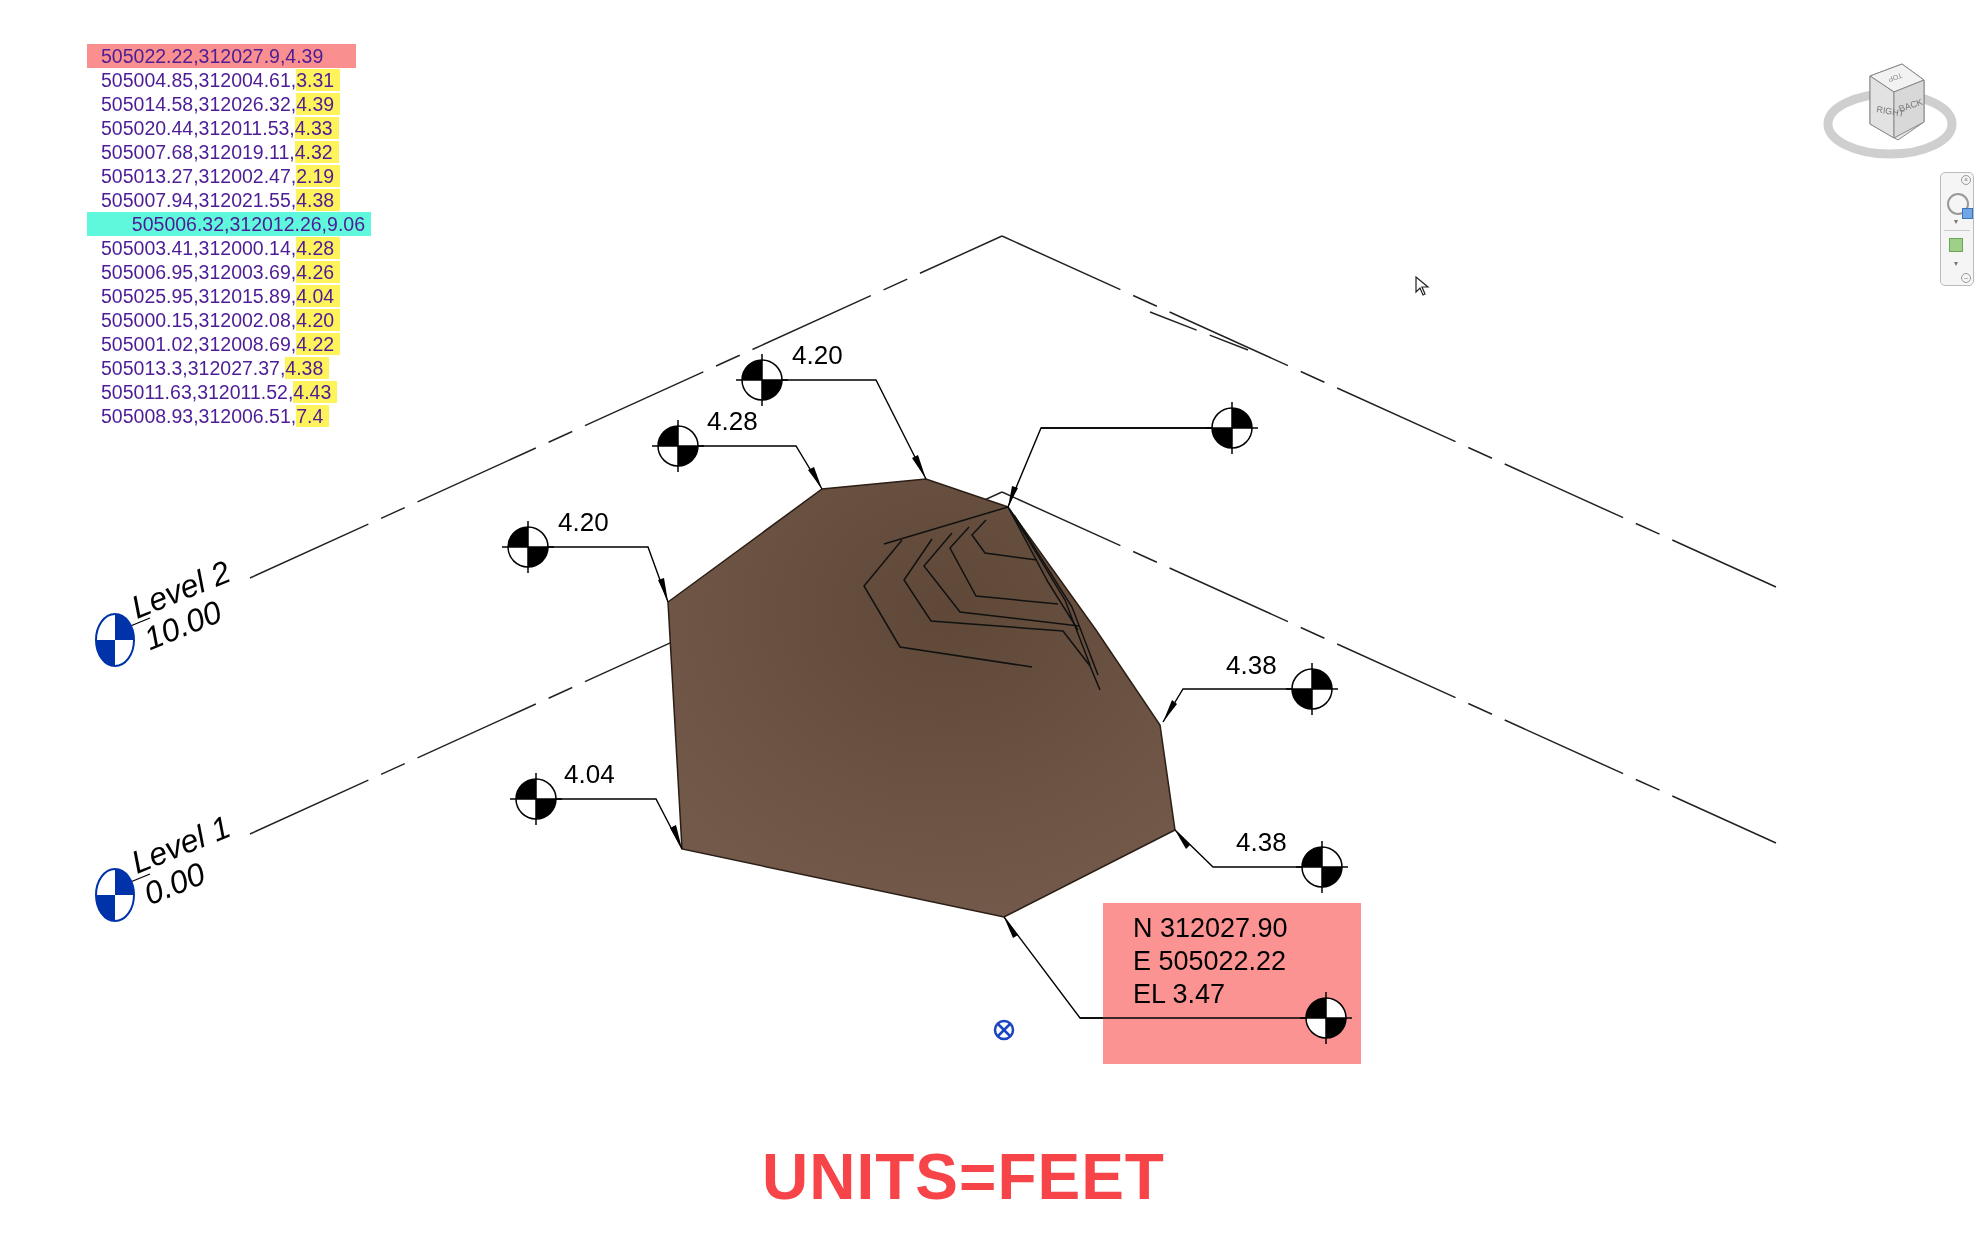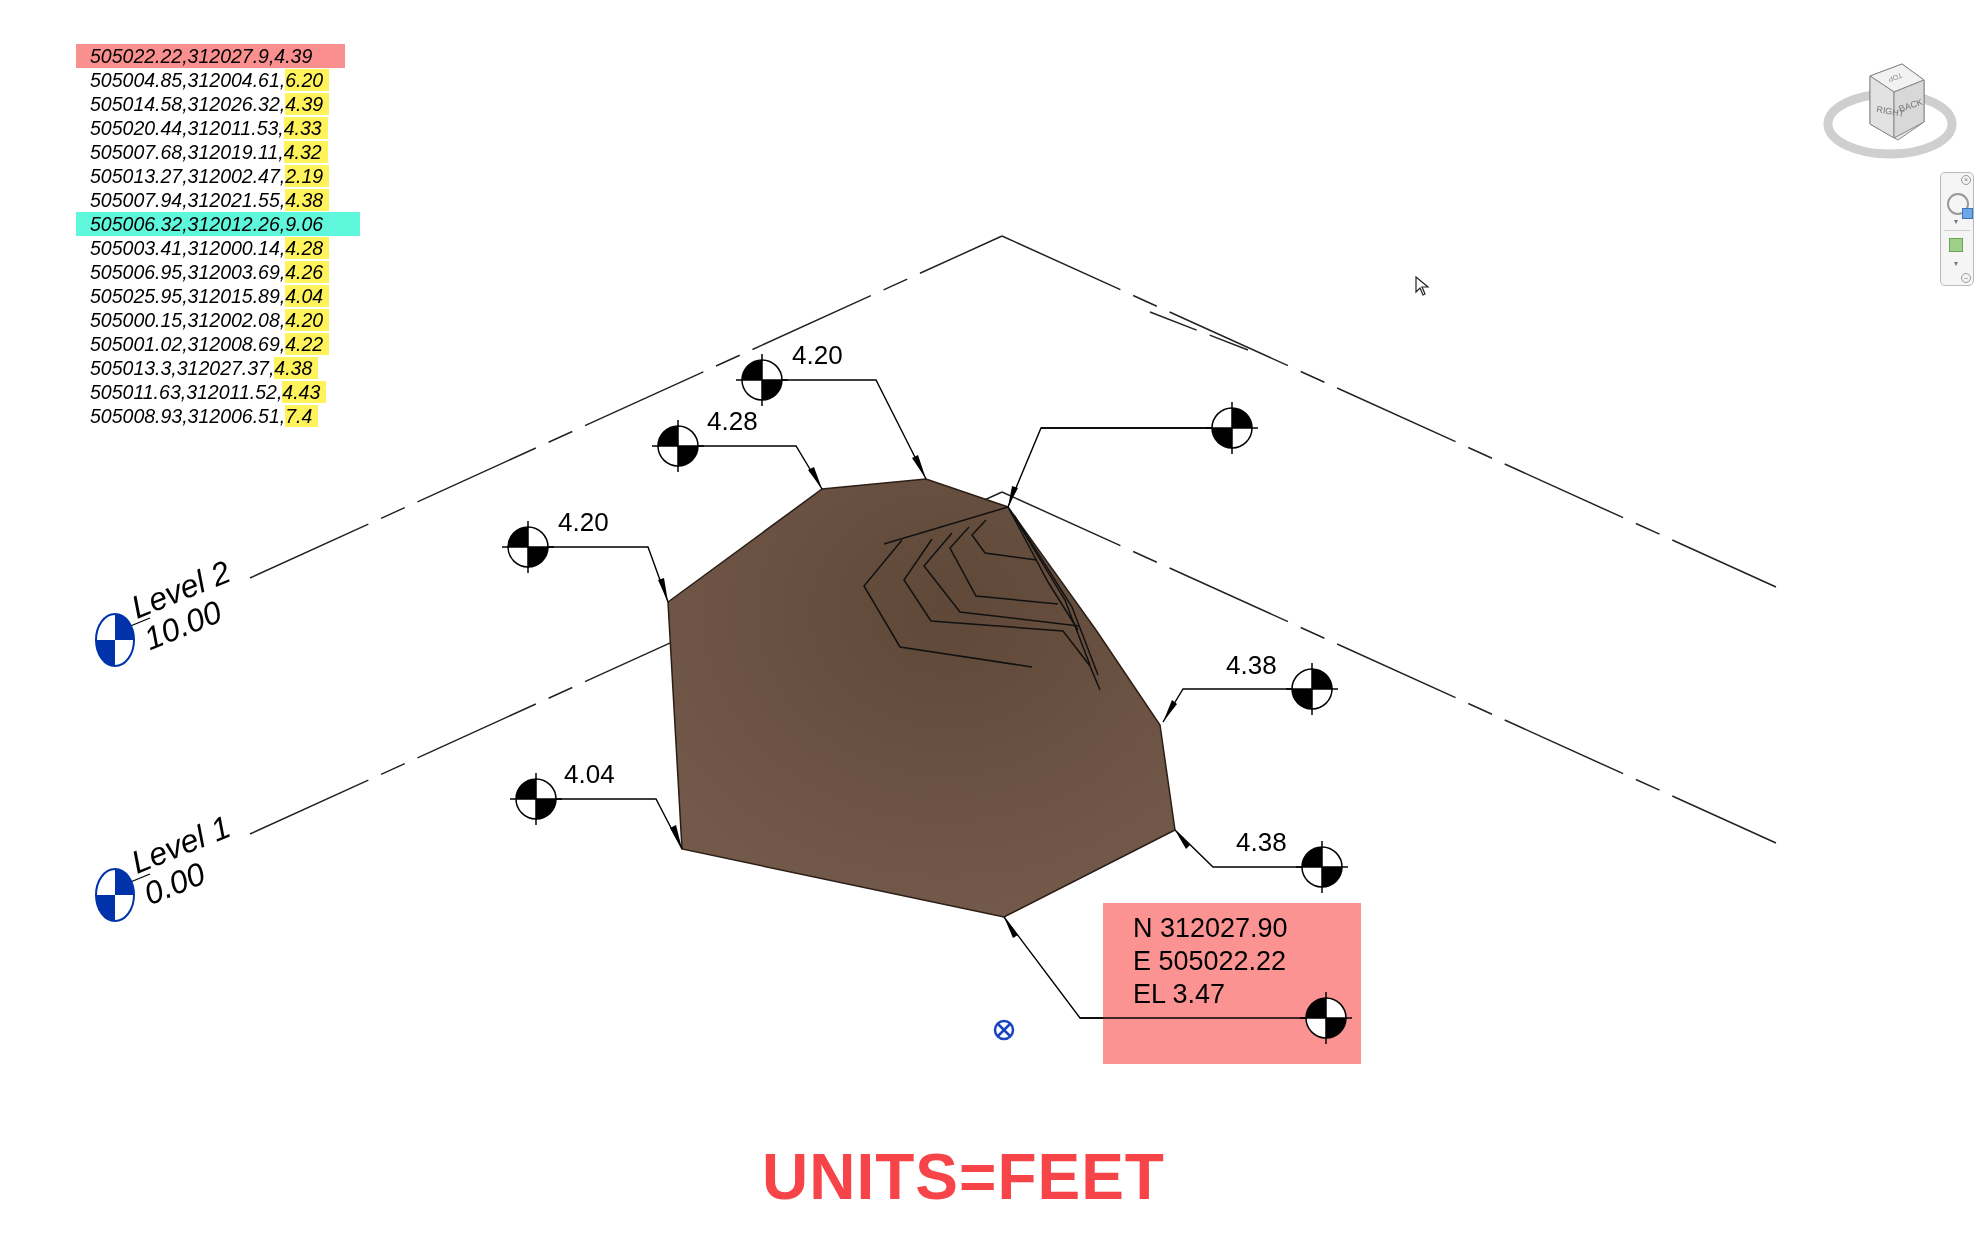--- a/index.html
+++ b/index.html
@@ -1,24 +1,24 @@
 <!DOCTYPE html>
 <html><head>
 <meta charset="utf-8">
 <style>
   html, body { margin:0; padding:0; background:#ffffff; }
   body { width:1976px; height:1249px; position:relative; overflow:hidden; font-family:"Liberation Sans", sans-serif; }
   .viewport { position:absolute; left:0; top:0; width:1976px; height:1249px; }
   svg.scene { position:absolute; left:0; top:0; }
-  .pt-list { position:absolute; left:76px; top:44px; font-size:19.5px; line-height:24px; color:#000000;font-style:italic; }
+  .pt-list { position:absolute; left:87px; top:44px; font-size:19.5px; line-height:24px; color:#4c1d95; }
   .pt-row { position:relative; height:24px; white-space:nowrap; padding-left:14px; }
   .pt-row .coords { position:relative; z-index:1; }
   .pt-row .elev { position:relative; z-index:1; background:#fff35c; padding-right:6px; }
   .pt-row.hl-pink { background:#f98f8f; width:255px; }
-  .pt-row.hl-cyan { background:#5ff8dc; width:270px; }
+  .pt-row.hl-cyan { background:#5ff8dc; width:270px;text-align:right; }
   .pt-row.hl-pink .elev, .pt-row.hl-cyan .elev { background:transparent; }
   .callout { position:absolute; font-size:27px; line-height:33px; color:#000; padding:9px 0 0 14px; box-sizing:border-box; }
   .callout.cyan { left:1041px; top:312px; width:237px; height:156px; background:#5ff8dc; }
   .callout.pink { left:1103px; top:903px; width:258px; height:161px; background:#fc9393; padding-left:30px; }
   .spot-label { position:absolute; font-size:26px; color:#000; }
   .level-label { position:absolute; font-size:32px; font-style:italic; color:#000; transform-origin:left bottom; transform:rotate(-22deg); line-height:34px; }
   .units { position:absolute; left:762px; top:1140px; font-size:64px; font-weight:bold; color:#f74448; letter-spacing:1px;text-align:right; }
   .viewcube { position:absolute; left:1818px; top:52px; width:150px; height:110px; }
   .navbar { position:absolute; left:1940px; top:172px; width:32px; height:112px; border:1px solid #bbb; border-radius:5px; background:#f5f5f5; }
   .navbar .nb-close { position:absolute; right:2px; top:2px; width:8px; height:8px; border:1px solid #999; border-radius:50%; font-size:7px; line-height:8px; text-align:center; color:#777; }
@@ -156,21 +156,21 @@
     <div>Level 2</div>
     <div>10.00</div>
   </div>
   <div class="level-label" style="left:152px;top:843px;">
     <div>Level 1</div>
     <div>0.00</div>
   </div>
 
   <div class="pt-list">
     <div class="pt-row hl-pink"><span class="coords">505022.22,312027.9,</span><span class="elev">4.39</span></div>
-    <div class="pt-row"><span class="coords">505004.85,312004.61,</span><span class="elev">6.20</span></div>
+    <div class="pt-row"><span class="coords">505004.85,312004.61,</span><span class="elev">3.31</span></div>
     <div class="pt-row"><span class="coords">505014.58,312026.32,</span><span class="elev">4.39</span></div>
     <div class="pt-row"><span class="coords">505020.44,312011.53,</span><span class="elev">4.33</span></div>
     <div class="pt-row"><span class="coords">505007.68,312019.11,</span><span class="elev">4.32</span></div>
     <div class="pt-row"><span class="coords">505013.27,312002.47,</span><span class="elev">2.19</span></div>
     <div class="pt-row"><span class="coords">505007.94,312021.55,</span><span class="elev">4.38</span></div>
     <div class="pt-row hl-cyan"><span class="coords">505006.32,312012.26,</span><span class="elev">9.06</span></div>
     <div class="pt-row"><span class="coords">505003.41,312000.14,</span><span class="elev">4.28</span></div>
     <div class="pt-row"><span class="coords">505006.95,312003.69,</span><span class="elev">4.26</span></div>
     <div class="pt-row"><span class="coords">505025.95,312015.89,</span><span class="elev">4.04</span></div>
     <div class="pt-row"><span class="coords">505000.15,312002.08,</span><span class="elev">4.20</span></div>

